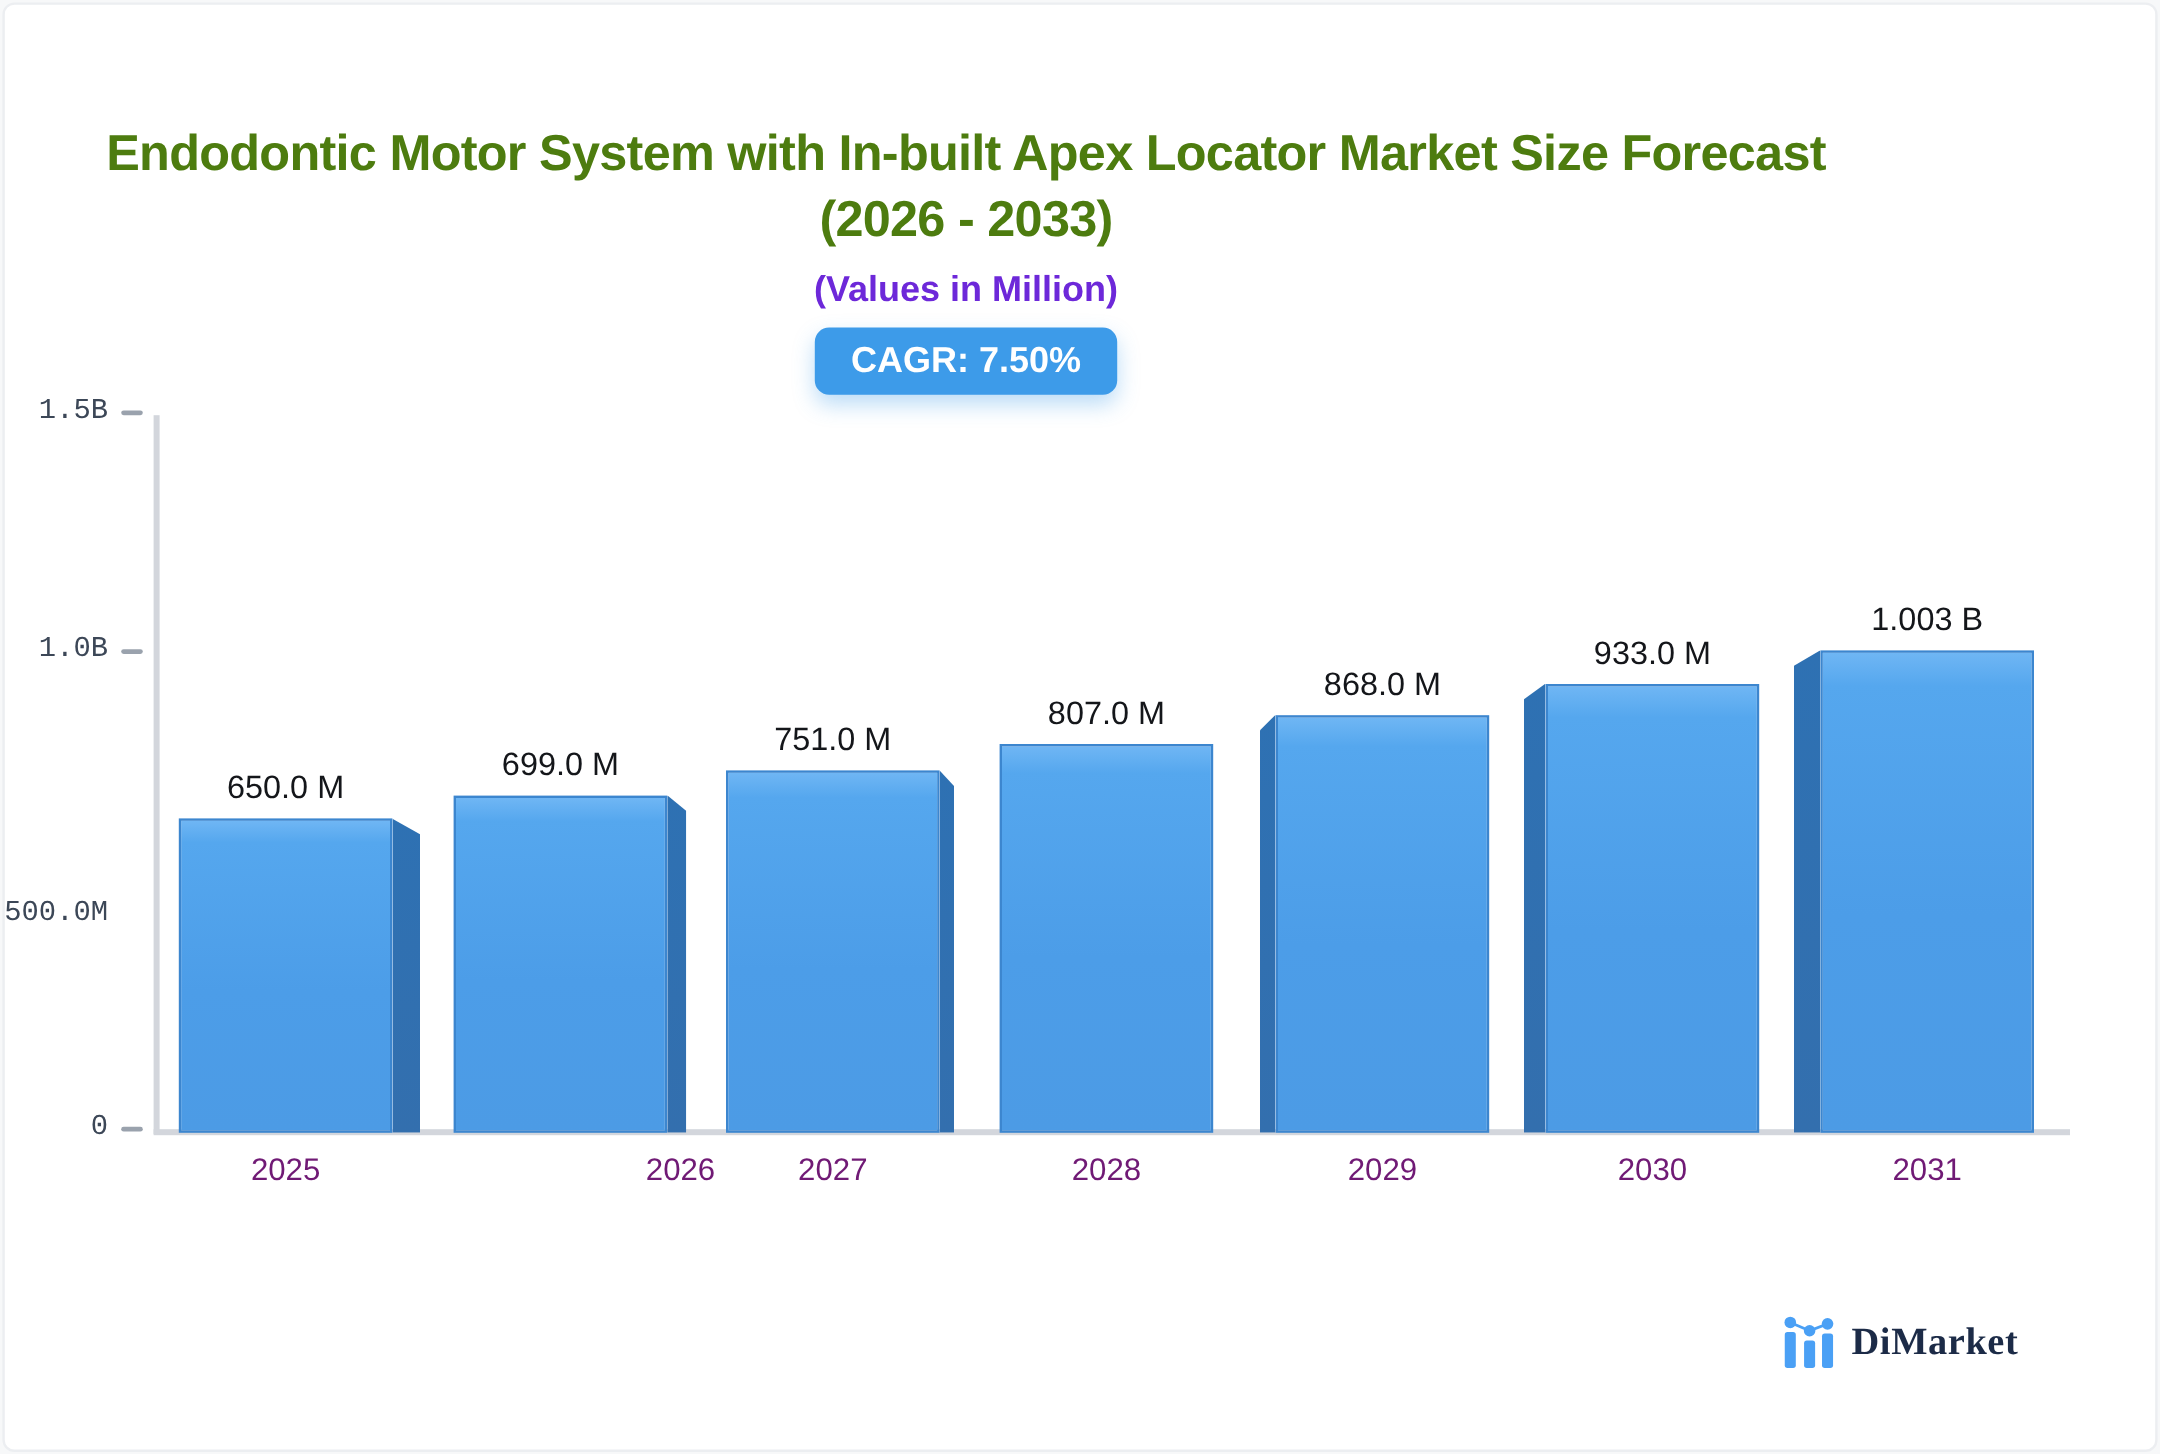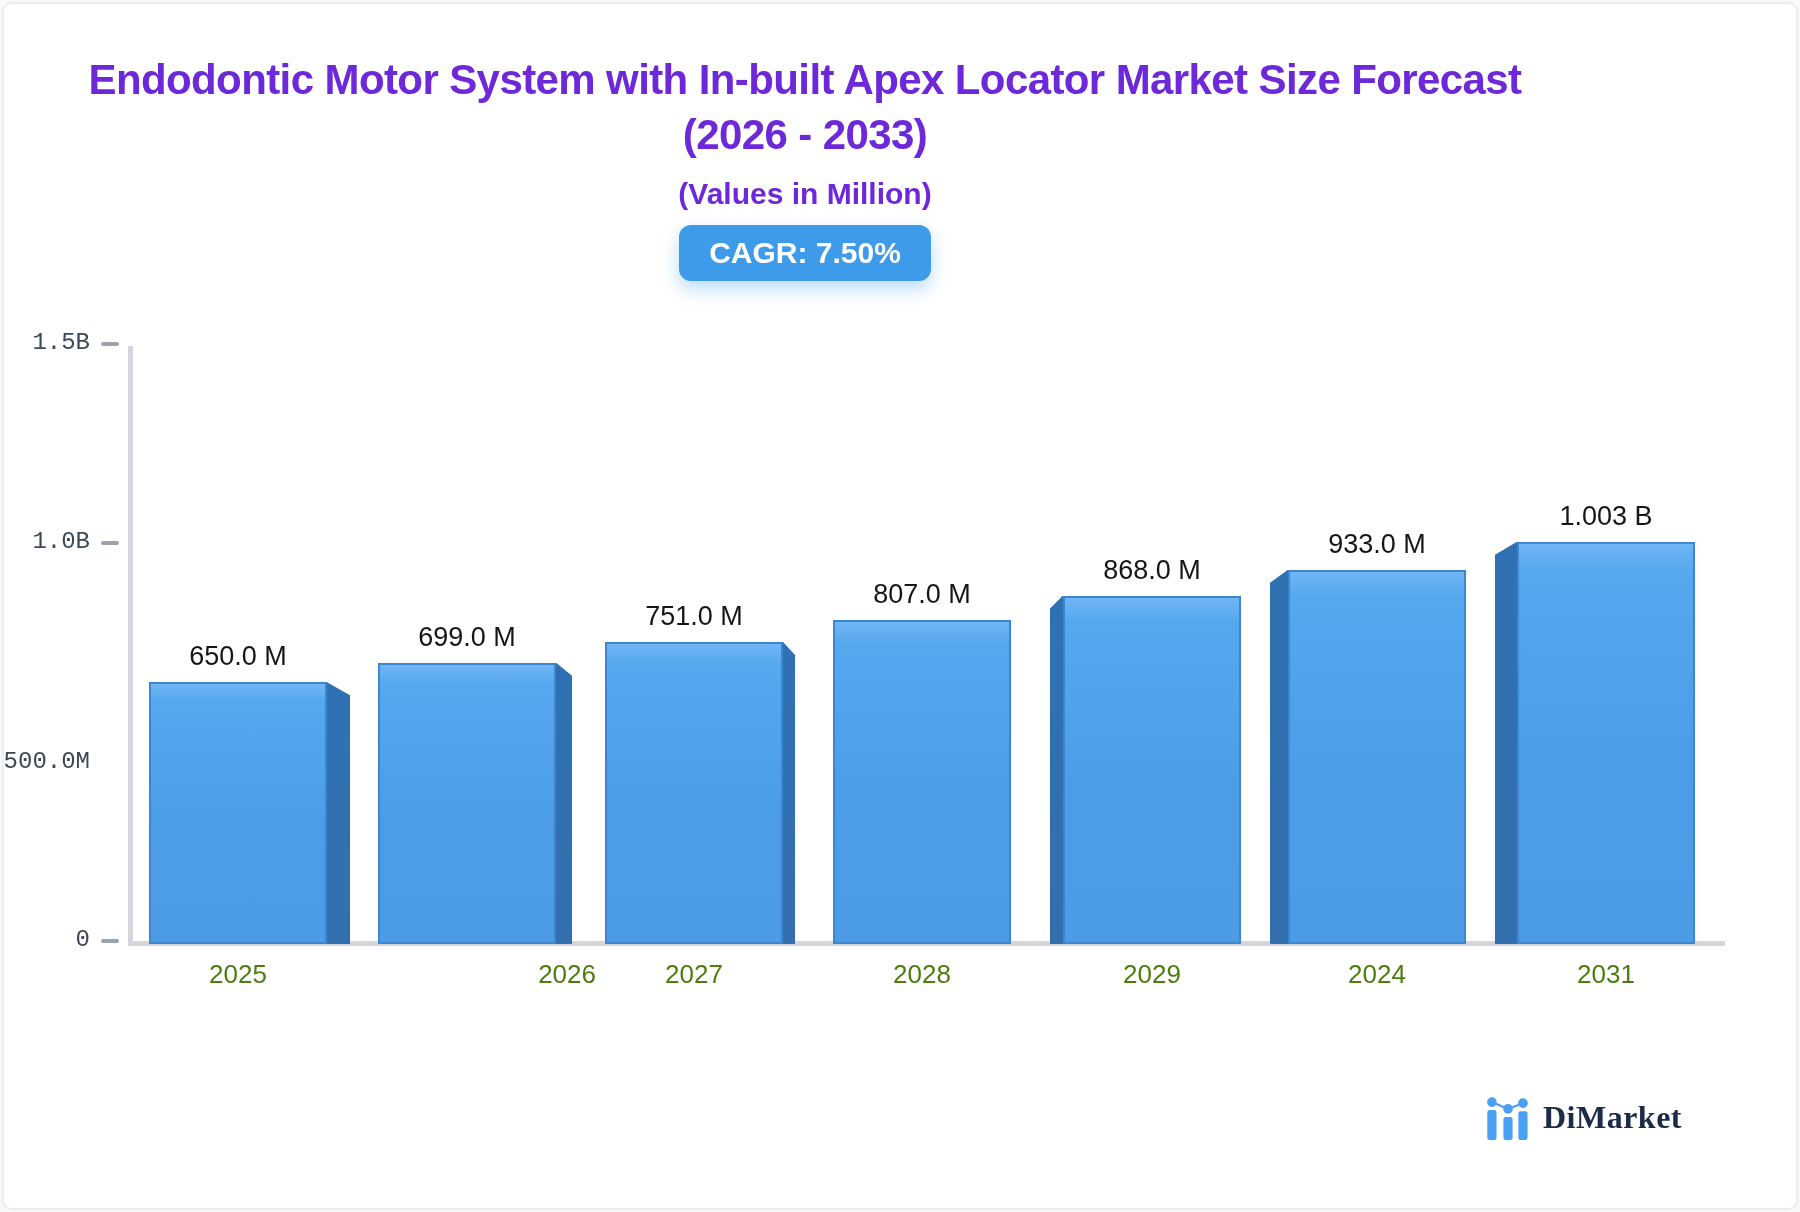--- a/index.html
+++ b/index.html
@@ -1,38 +1,38 @@
 <!DOCTYPE html>
 <html><head>
 <meta charset="utf-8">
 <style>
   html,body{margin:0;padding:0;background:#f7f8f9;font-family:"Liberation Sans",sans-serif;}
   #canvas{position:relative;width:1800px;height:1212px;background:#f7f8f9;overflow:hidden;}
   #card{position:absolute;left:2px;top:2px;width:1792px;height:1204px;background:#ffffff;
         border:2px solid #eceef1;border-radius:10px;}
   
   #header{position:absolute;left:0;top:0;width:1610px;}
-  #chart-title{margin:52px auto 0 auto;max-width:1480px;text-align:center;
-               font-size:42px;line-height:1.32;font-weight:700;color:#6d28d9;letter-spacing:-0.6px;}
+  #chart-title{margin:100px auto 0 auto;max-width:1480px;text-align:center;
+               font-size:42px;line-height:1.32;font-weight:700;color:#4d7c0f;letter-spacing:-0.6px;}
   #chart-subtitle{margin:14px auto 0 auto;text-align:center;font-size:30px;font-weight:700;color:#6d28d9;}
   #badge-row{display:flex;justify-content:center;margin-top:14px;}
   #cagr-badge{background:#3d9be9;color:#ffffff;font-size:30px;font-weight:700;
               padding:11px 30px;border-radius:12px;box-shadow:0 8px 18px rgba(61,155,233,.35);}
   
   #plot{position:absolute;left:0;top:0;width:1800px;height:1212px;}
   .y-axis-line{position:absolute;left:128px;top:346px;width:5px;height:599px;background:#d3d6dc;}
   .x-axis-line{position:absolute;left:128px;top:941px;width:1597px;height:5px;background:#d3d6dc;}
   .tick-dash{position:absolute;width:18px;height:4px;background:#9aa2ad;border-radius:2px;}
   .y-tick-label{position:absolute;left:0;width:90px;text-align:right;font-size:24px;
                 color:#3c4757;font-weight:500;font-family:Liberation Mono, monospace;}
   .bar-face{position:absolute;box-sizing:border-box;border:2px solid #3c86cf;
             background:linear-gradient(180deg,#6fb6f4 0%,#55a7ee 7%,#4c9de8 55%,#4c9be5 100%);}
   .bar-side{position:absolute;background:linear-gradient(180deg,#2e71b3 0%,#336fae 100%);}
   .bar-value-label{position:absolute;text-align:center;font-size:27px;font-weight:500;color:#14161a;white-space:nowrap;}
-  .x-cat-label{position:absolute;text-align:center;font-size:26px;font-weight:500;color:#4d7c0f;}
+  .x-cat-label{position:absolute;text-align:center;font-size:26px;font-weight:500;color:#701a75;}
   
   #brand{position:absolute;right:118px;top:1094px;display:flex;align-items:center;gap:12px;}
   #brand-text{font-family:"Liberation Serif",serif;font-size:32px;font-weight:700;color:#1c2b47;letter-spacing:0.5px;}
 </style>
 </head>
 <body>
 
 <div id="canvas">
   <div id="card"></div>
 
@@ -70,21 +70,21 @@
       <div class="bar-face" style="left: 833px; top: 619.814px; width: 178px; height: 324.186px;"></div>
       <div class="bar-value-label" style="left: 793px; width: 258px; top: 578.814px;">807.0 M</div>
       <div class="x-cat-label" style="left: 793px; width: 258px; top: 959px;">2028</div>
       <div class="bar-side" style="top: 595.536px; height: 348.464px; width: 13px; left: 1050px; clip-path: polygon(0px 13px, 100% 0px, 100% 100%, 0px 100%);"></div>
       <div class="bar-face" style="left: 1063px; top: 595.536px; width: 178px; height: 348.464px;"></div>
       <div class="bar-value-label" style="left: 1023px; width: 258px; top: 554.536px;">868.0 M</div>
       <div class="x-cat-label" style="left: 1023px; width: 258px; top: 959px;">2029</div>
       <div class="bar-side" style="top: 569.666px; height: 374.334px; width: 18px; left: 1270px; clip-path: polygon(0px 13px, 100% 0px, 100% 100%, 0px 100%);"></div>
       <div class="bar-face" style="left: 1288px; top: 569.666px; width: 178px; height: 374.334px;"></div>
       <div class="bar-value-label" style="left: 1248px; width: 258px; top: 528.666px;">933.0 M</div>
-      <div class="x-cat-label" style="left: 1248px; width: 258px; top: 959px;">2024</div>
+      <div class="x-cat-label" style="left: 1248px; width: 258px; top: 959px;">2030</div>
       <div class="bar-side" style="top: 541.806px; height: 402.194px; width: 22px; left: 1495px; clip-path: polygon(0px 13px, 100% 0px, 100% 100%, 0px 100%);"></div>
       <div class="bar-face" style="left: 1517px; top: 541.806px; width: 178px; height: 402.194px;"></div>
       <div class="bar-value-label" style="left: 1477px; width: 258px; top: 500.806px;">1.003 B</div>
       <div class="x-cat-label" style="left: 1477px; width: 258px; top: 959px;">2031</div>
     </div>
 
   <div id="brand">
     <svg width="46" height="46" viewBox="0 0 40 40">
       <line x1="6" y1="7" x2="20" y2="13" stroke="#4aa0f5" stroke-width="2"></line>
       <line x1="20" y1="13" x2="33" y2="8" stroke="#4aa0f5" stroke-width="2"></line>

